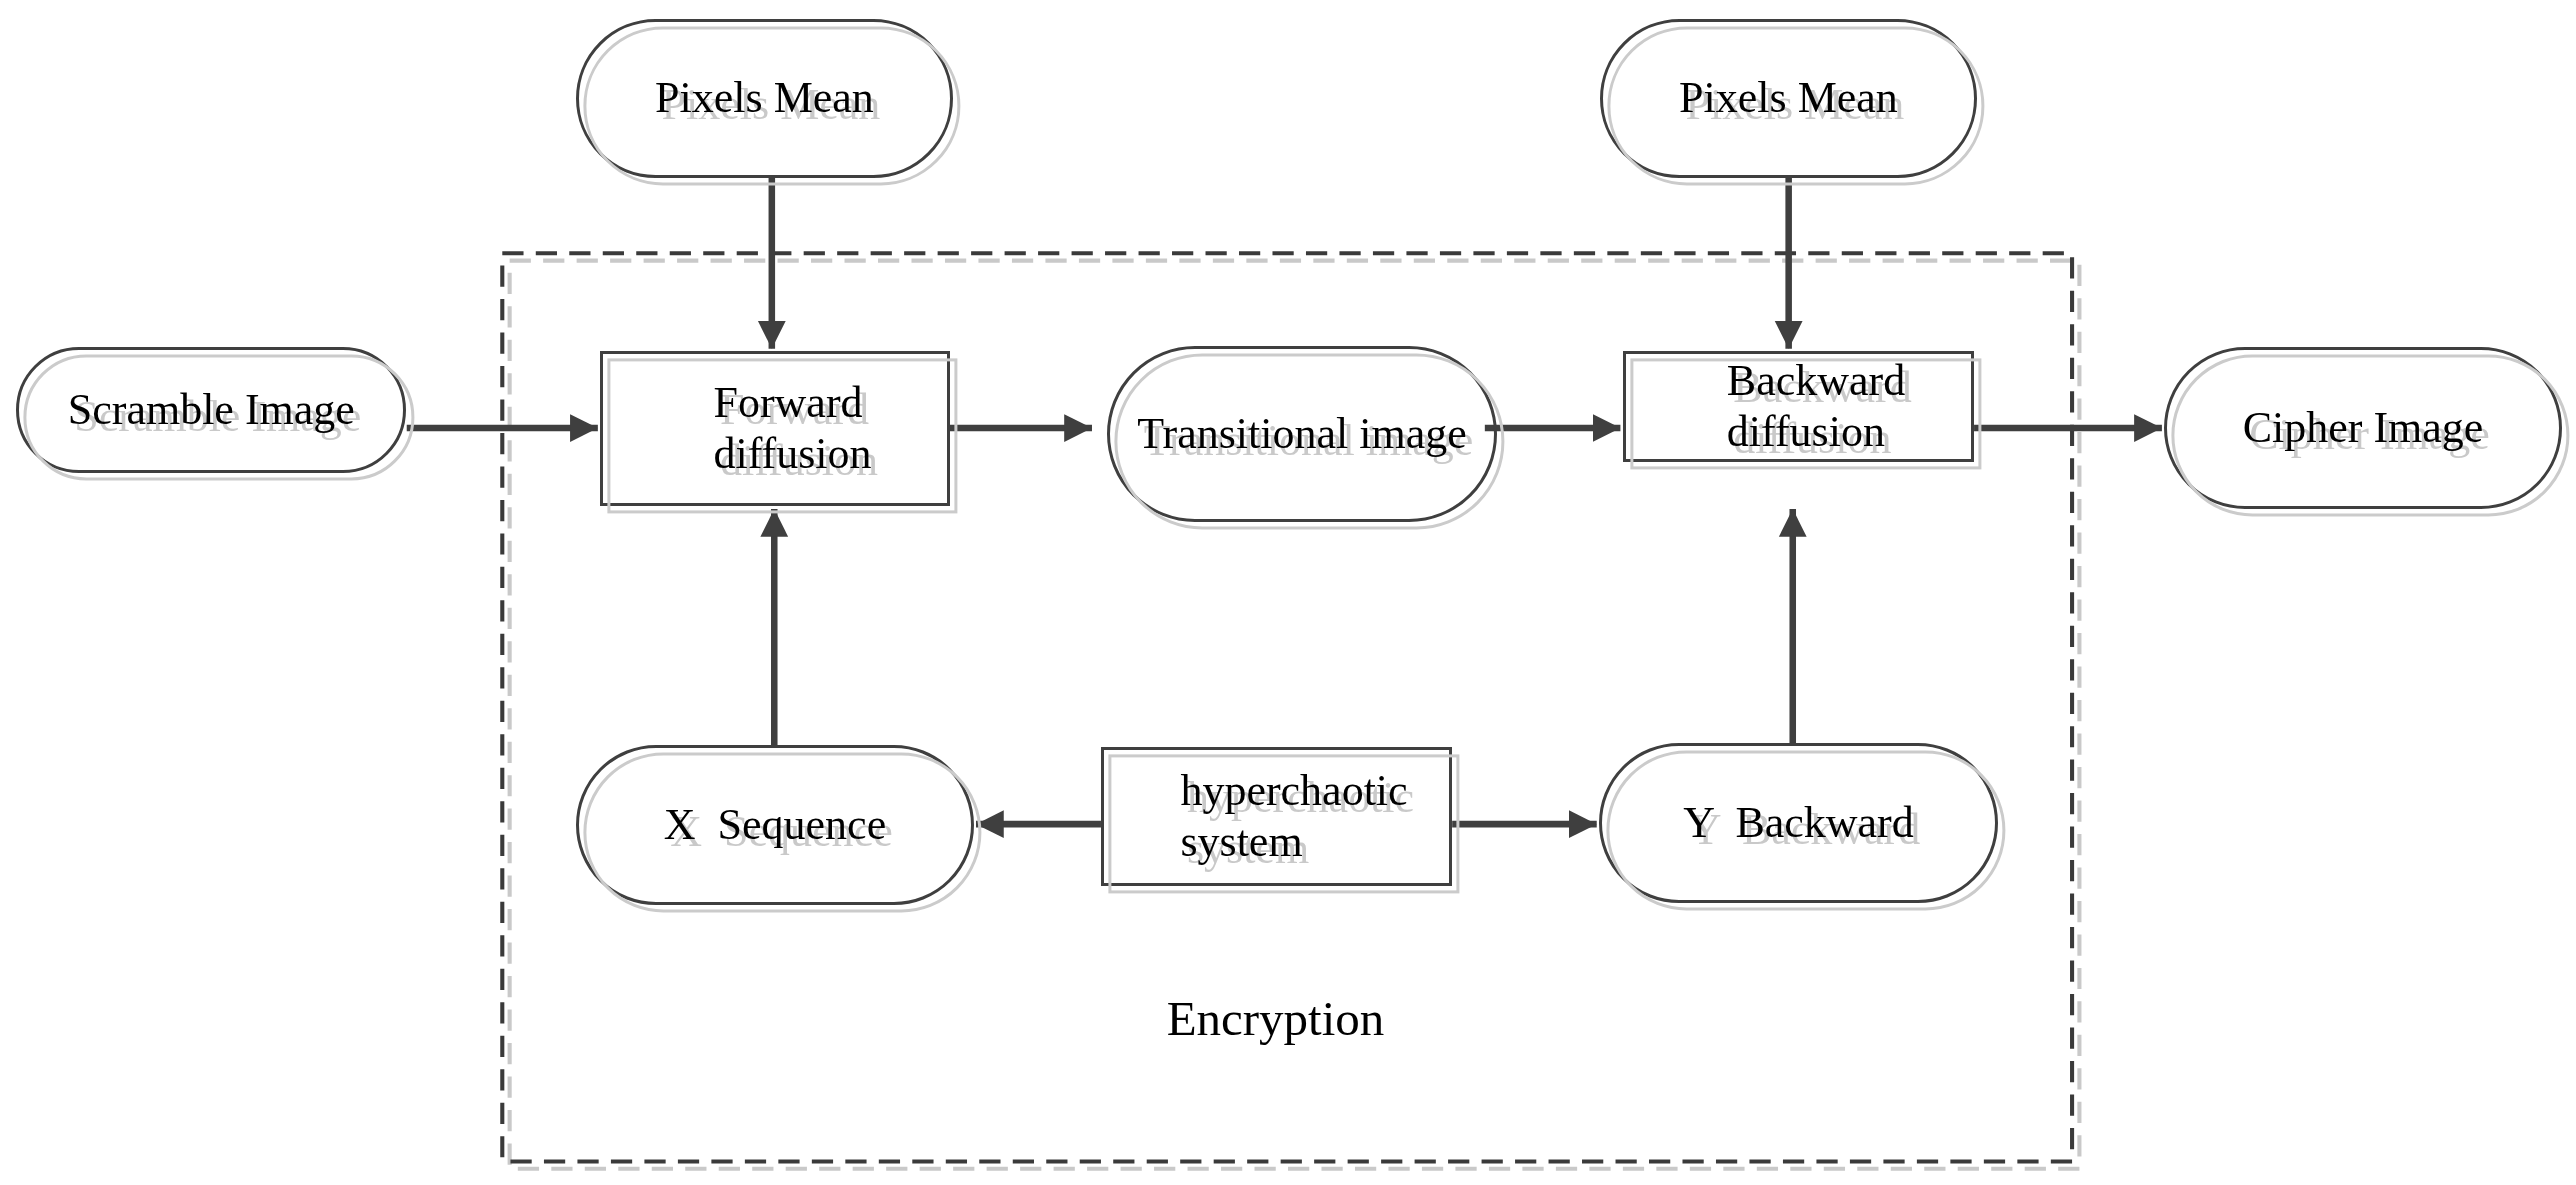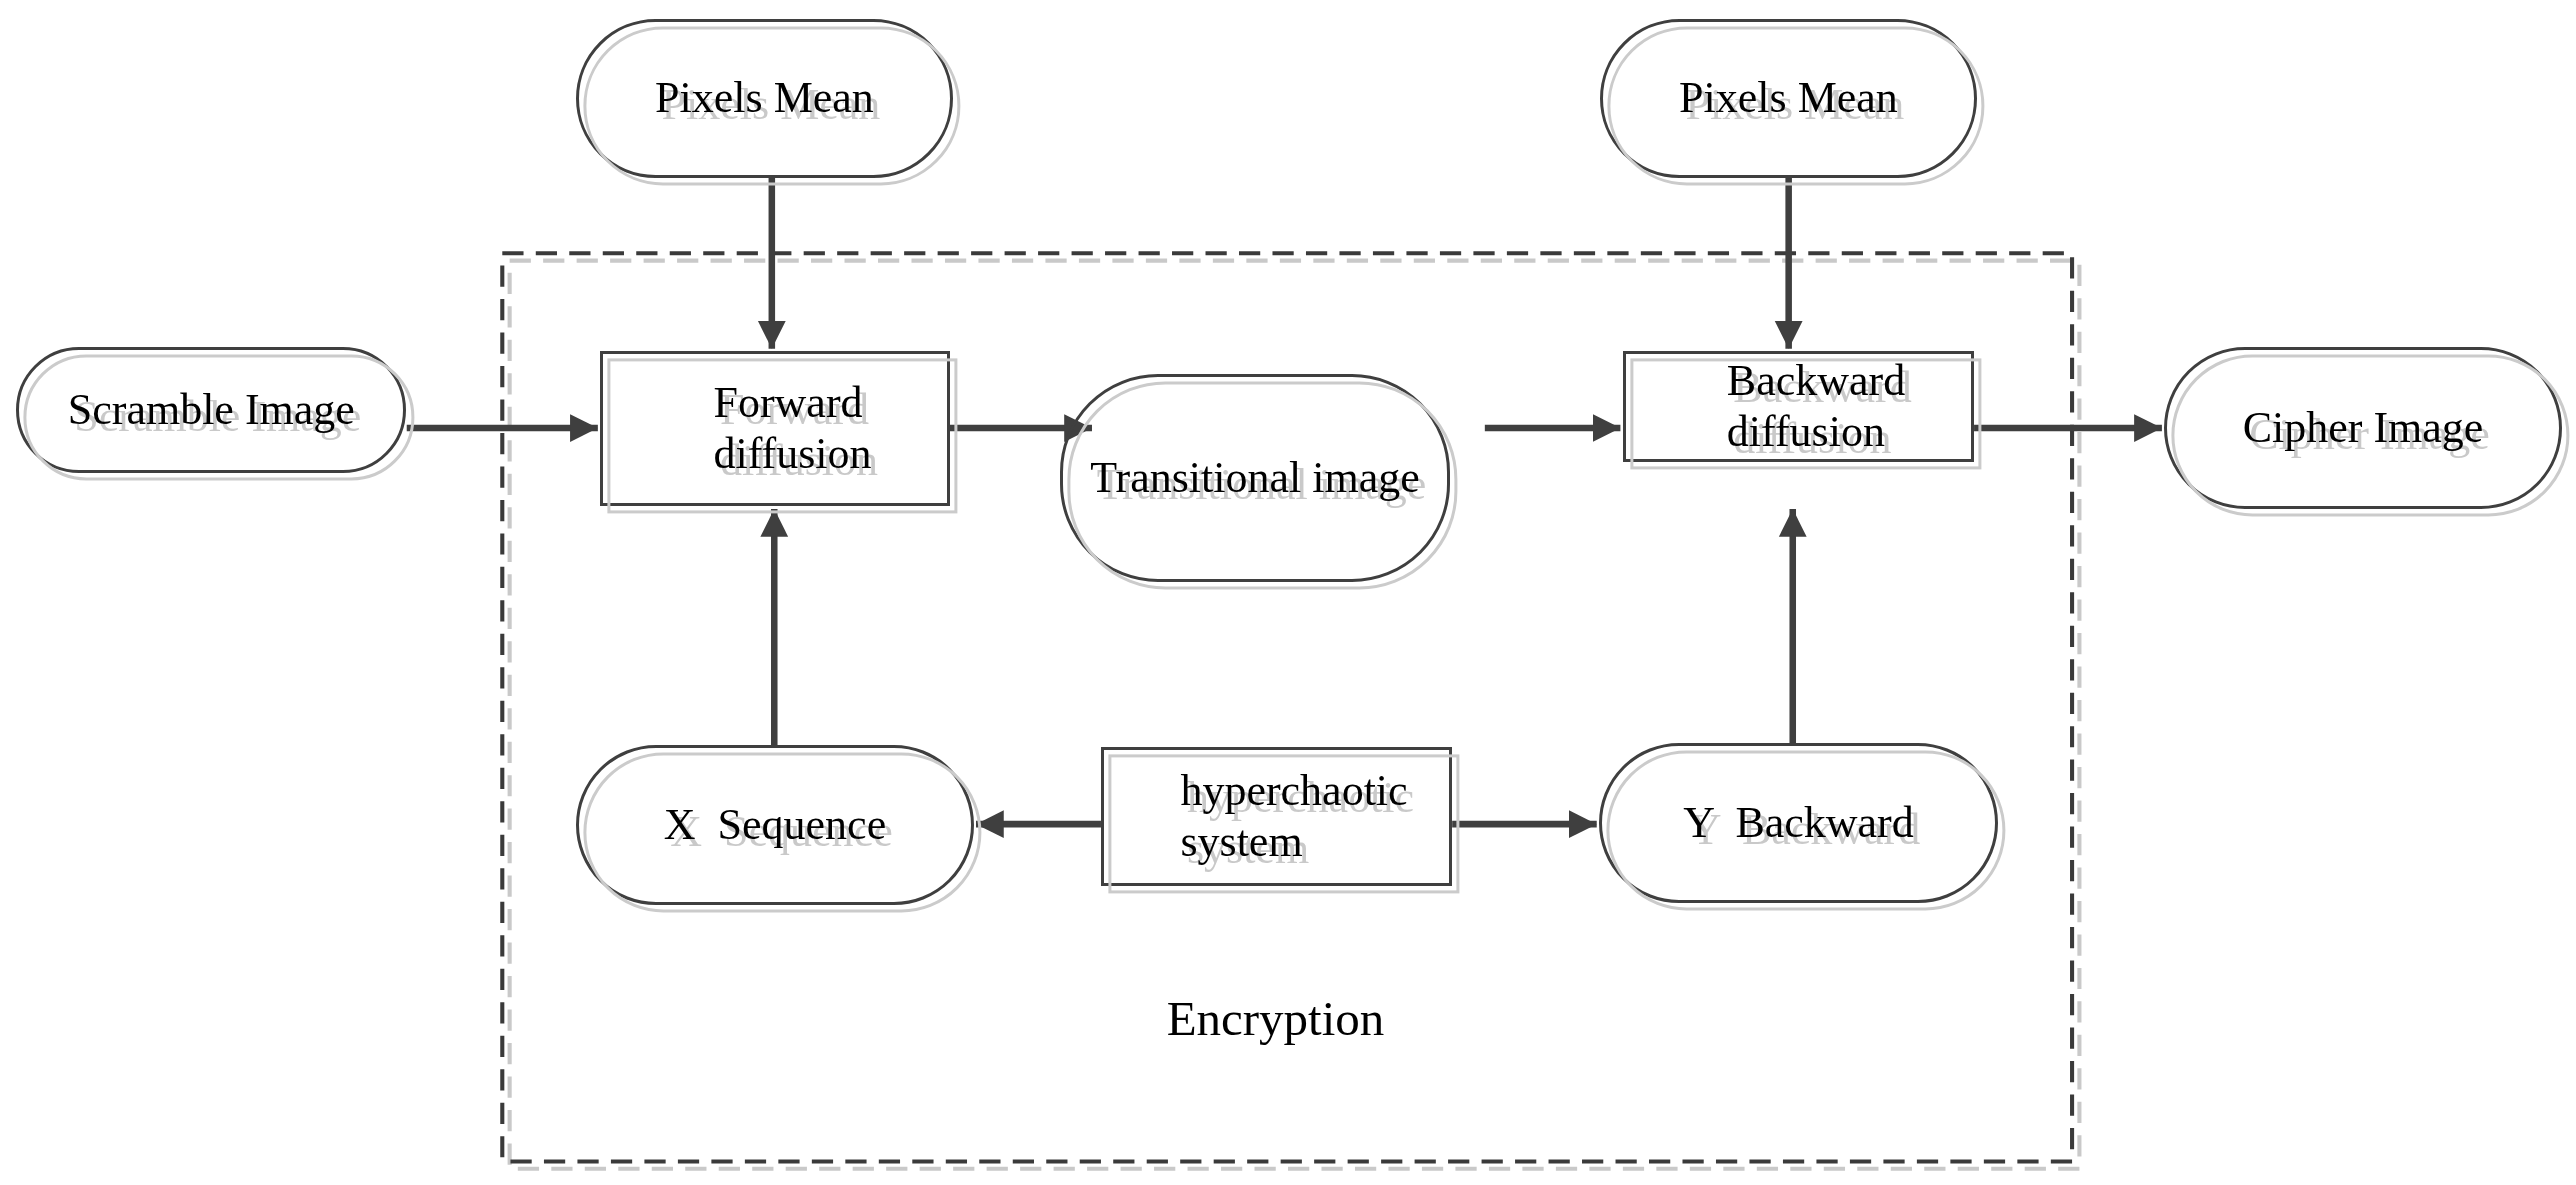--- a/index.html
+++ b/index.html
@@ -46,21 +46,21 @@
     line-height: 1.15;
     color: #000000;
     white-space: pre-wrap;
     text-shadow: 6.5px 7.4px 0 #c9c9c9;
   }
   
   #pm-left      { left: 576px;  top: 19px;  width: 377px; height: 159px; }
   #pm-right     { left: 1600px; top: 19px;  width: 377px; height: 159px; }
   #scramble     { left: 16.3px;   top: 347px; width: 390px; height: 126px; }
   #forward      { left: 600px;  top: 351px; width: 350px; height: 155px; }
-  #transitional { left: 1060px; top: 346px; width: 390px; height: 208px; margin-top: 28px; }
+  #transitional { left: 1107px; top: 346px; width: 390px; height: 176px; }
   #backward     { left: 1623px; top: 351px; width: 351px; height: 111px; }
   #cipher       { left: 2164px; top: 347px; width: 398px; height: 162px; }
   #xseq         { left: 576px;  top: 745px; width: 398px; height: 160px; }
   #hyper        { left: 1101px; top: 747px; width: 351px; height: 139px; }
   #yseq         { left: 1599px; top: 743px; width: 399px; height: 160px; }
   
   #encryption-caption {
     position: absolute;
     left: 1112px;
     top: 990px;

